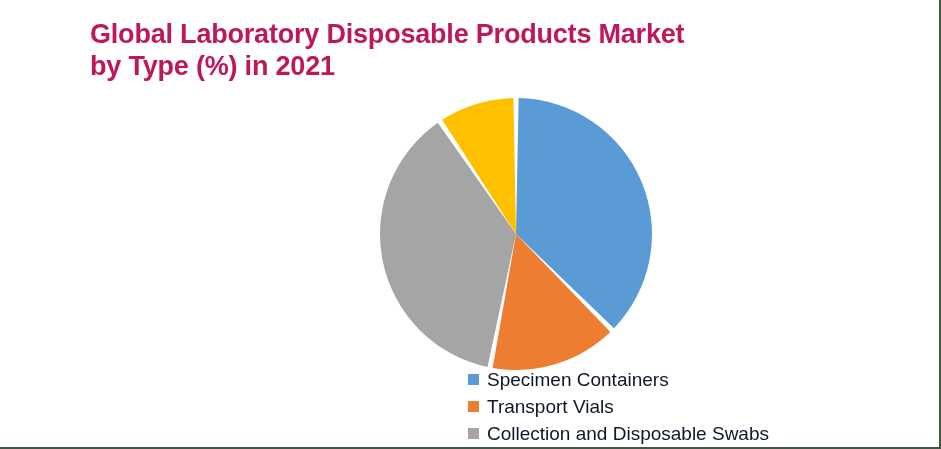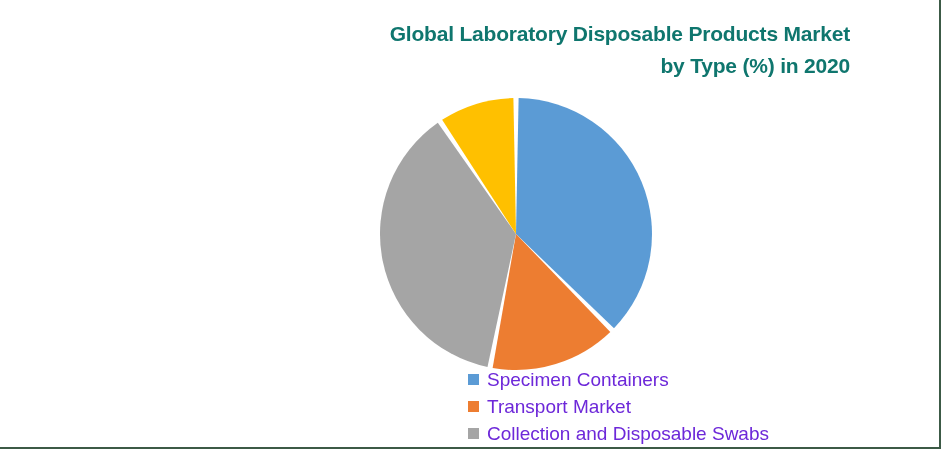--- a/index.html
+++ b/index.html
@@ -38,25 +38,25 @@
     height: 2px;
     background: #3c5a46;
   }
 
   
   #chart-title {
     position: absolute;
     left: 90px;
     top: 18px;
     width: 760px;
-    text-align: right;
-    font-size: 21px;
+    text-align: left;
+    font-size: 27px;
     font-weight: bold;
     line-height: 32px;
-    color: #0f766e;
+    color: #be185d;
     letter-spacing: -0.2px;
   }
   #chart-title .t-line {
     display: block;
     white-space: nowrap;
   }
 
   
   #pie-wrap {
     position: absolute;
@@ -84,57 +84,57 @@
     height: 27px;
   }
   .legend-swatch {
     width: 11px;
     height: 11px;
     flex: 0 0 11px;
     margin-right: 8px;
   }
   .legend-label {
     font-size: 19px;
-    color: #6d28d9;
+    color: #0f172a;
     line-height: 27px;
     white-space: nowrap;
   }
 </style>
 </head>
 <body>
 
 <div id="figure">
 
   <div class="edge-right"></div>
   <div class="edge-bottom"></div>
 
   <div id="chart-title">
     <span class="t-line">Global Laboratory Disposable Products Market</span>
-    <span class="t-line">by Type (%) in 2020</span>
+    <span class="t-line">by Type (%) in 2021</span>
   </div>
 
   <div id="pie-wrap">
     <svg id="pie-svg" viewBox="0 0 276 276">
       <g id="pie-slices">
           <path d="M 138 138 L 140.61 2.03 A 136 136 0 0 1 235.99 232.30 Z" fill="#5B9BD5"></path>
           <path d="M 138 138 L 232.30 235.99 A 136 136 0 0 1 114.62 271.97 Z" fill="#ED7D31"></path>
           <path d="M 138 138 L 109.49 270.98 A 136 136 0 0 1 59.80 26.73 Z" fill="#A5A5A5"></path>
           <path d="M 138 138 L 64.13 23.81 A 136 136 0 0 1 135.39 2.03 Z" fill="#FFC000"></path>
         </g>
     </svg>
   </div>
 
   <div id="chart-legend">
       <div class="legend-row">
         <span class="legend-swatch" style="background: rgb(91, 155, 213);"></span>
         <span class="legend-label">Specimen Containers</span>
       </div>
       <div class="legend-row">
         <span class="legend-swatch" style="background: rgb(237, 125, 49);"></span>
-        <span class="legend-label">Transport Market</span>
+        <span class="legend-label">Transport Vials</span>
       </div>
       <div class="legend-row">
         <span class="legend-swatch" style="background: rgb(165, 165, 165);"></span>
         <span class="legend-label">Collection and Disposable Swabs</span>
       </div>
     </div>
 
 </div>
 
 </body></html>

